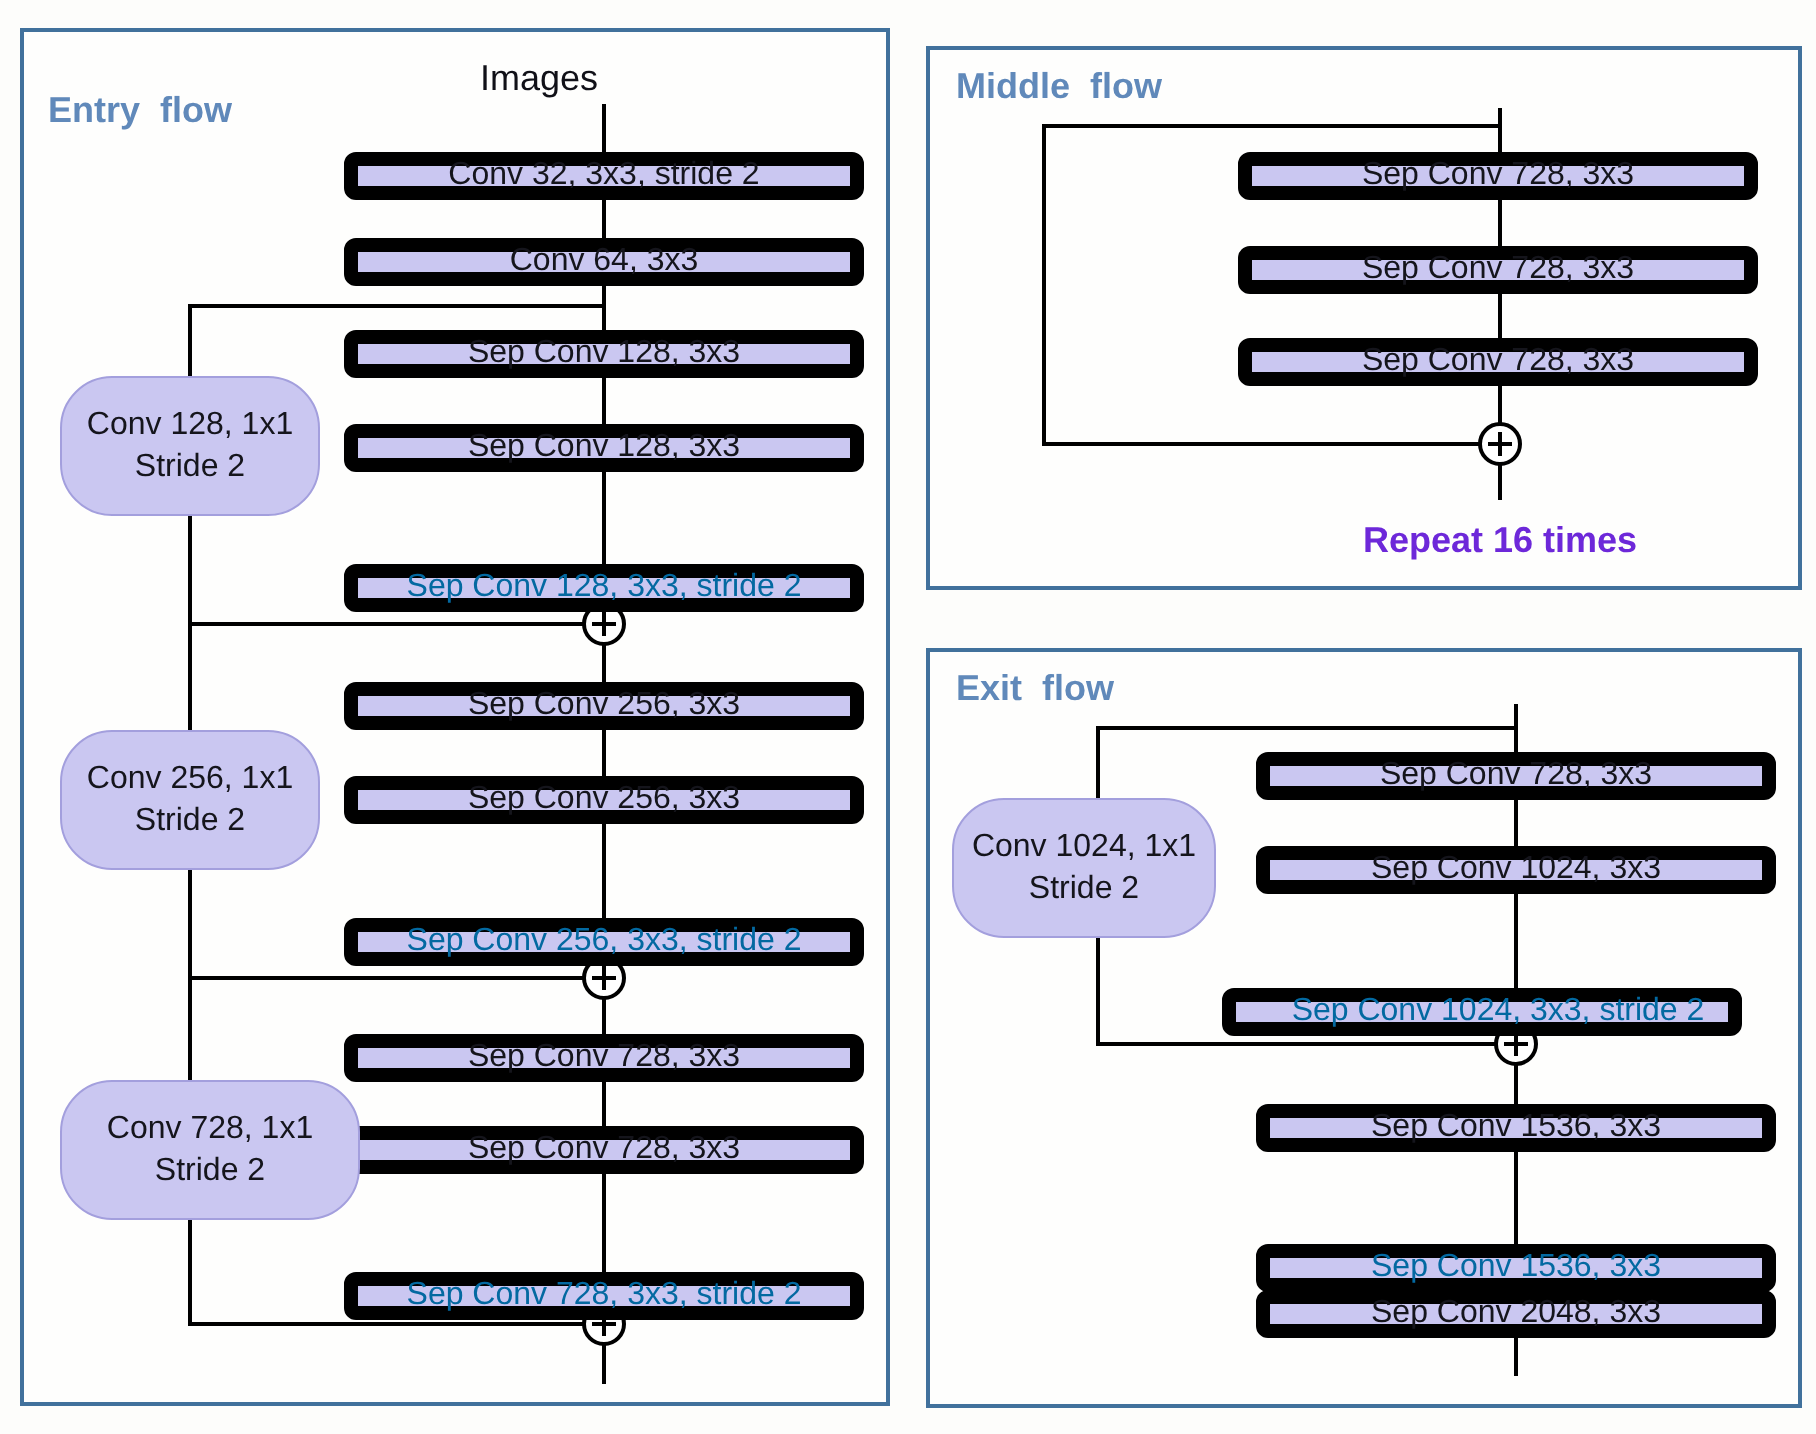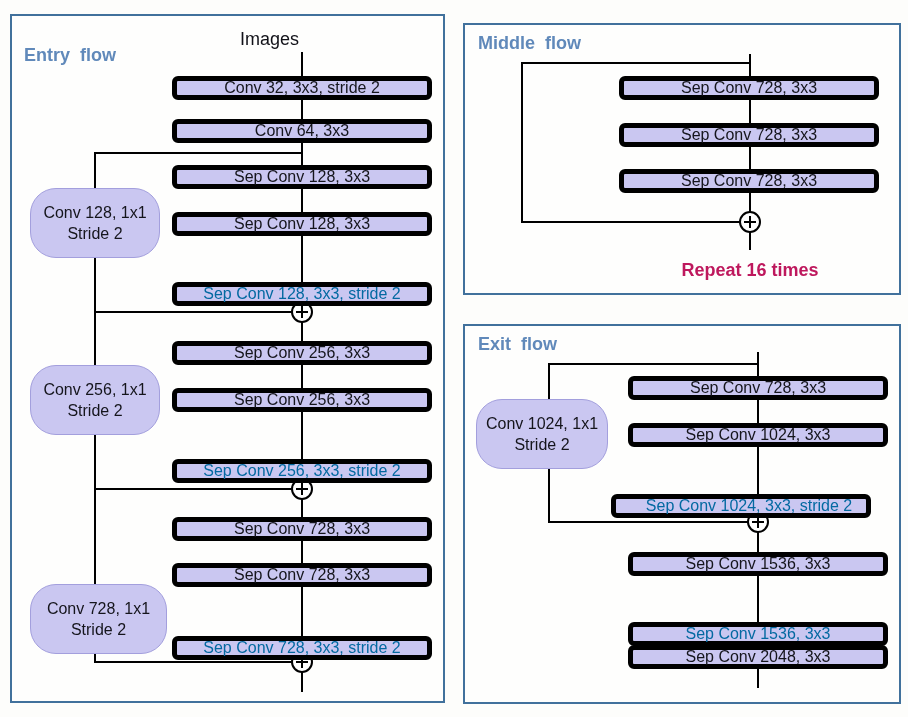--- a/index.html
+++ b/index.html
@@ -23,21 +23,21 @@
     font-weight: bold;
     color: #6089ba;
     white-space: pre;
   }
   .wires { position: absolute; left: 0; top: 0; }
   .node {
     position: absolute;
     width: 260px;
     height: 24px;
     background: #cac7f1;
-    border: 5px solid #000000;
+    border: 7px solid #000000;
     border-radius: 6px;
     box-sizing: border-box;
     display: flex;
     align-items: center;
     justify-content: center;
     font-size: 16px;
     color: #15151c;
     white-space: nowrap;
   }
   .node.red { color: #0369a1; margin-top: 24px; }
@@ -59,21 +59,21 @@
   .input-label {
     position: absolute;
     font-size: 18px;
     color: #111118;
     text-align: left;
   }
   .repeat-label {
     position: absolute;
     font-size: 18px;
     font-weight: bold;
-    color: #be185d;
+    color: #6d28d9;
     text-align: center;
   }
 </style>
 </head>
 <body>
 
 <div class="canvas">
 
   <div class="panel" style="left:10px; top:14px; width:435px; height:689px;">
 
@@ -121,21 +121,21 @@
     <div class="node red" style="left:160px; top:596px;">Sep Conv 728, 3x3, stride 2</div>
 
     <div class="side-node" style="left:18px; top:172px; width:130px; height:70px;">
       <span>Conv 128, 1x1</span>
       <span>Stride 2</span>
     </div>
     <div class="side-node" style="left:18px; top:349px; width:130px; height:70px;">
       <span>Conv 256, 1x1</span>
       <span>Stride 2</span>
     </div>
-    <div class="side-node" style="left:18px; top:524px; width:137px; height:70px;margin-top:44px;">
+    <div class="side-node" style="left:18px; top:524px; width:150px; height:70px;">
       <span>Conv 728, 1x1</span>
       <span>Stride 2</span>
     </div>
   </div>
 
   <div class="panel" style="left:463px; top:23px; width:438px; height:272px;">
 
     <svg class="wires" width="434" height="268" viewBox="0 0 434 268">
       <line x1="285" y1="29" x2="285" y2="225" stroke="#000" stroke-width="2"></line>
       <line x1="57" y1="38" x2="285" y2="38" stroke="#000" stroke-width="2"></line>

